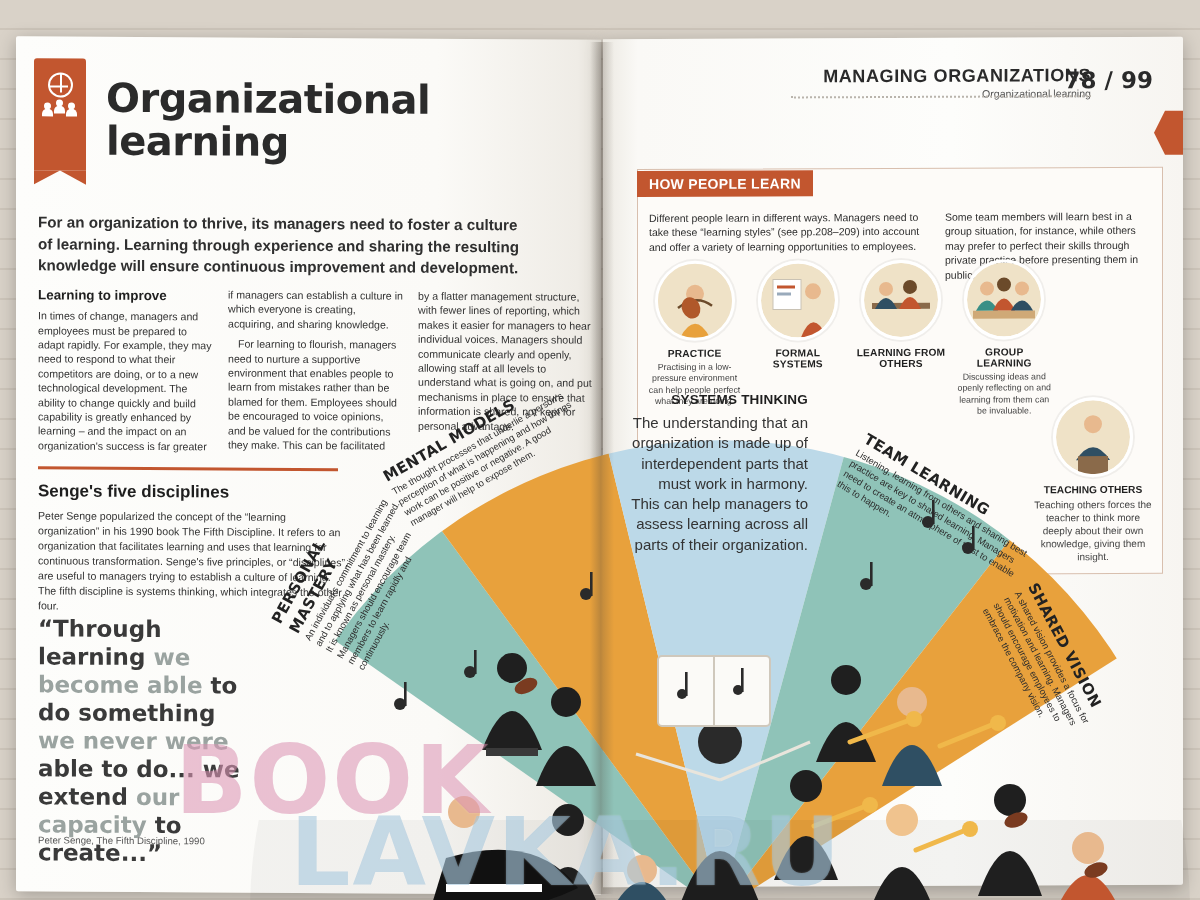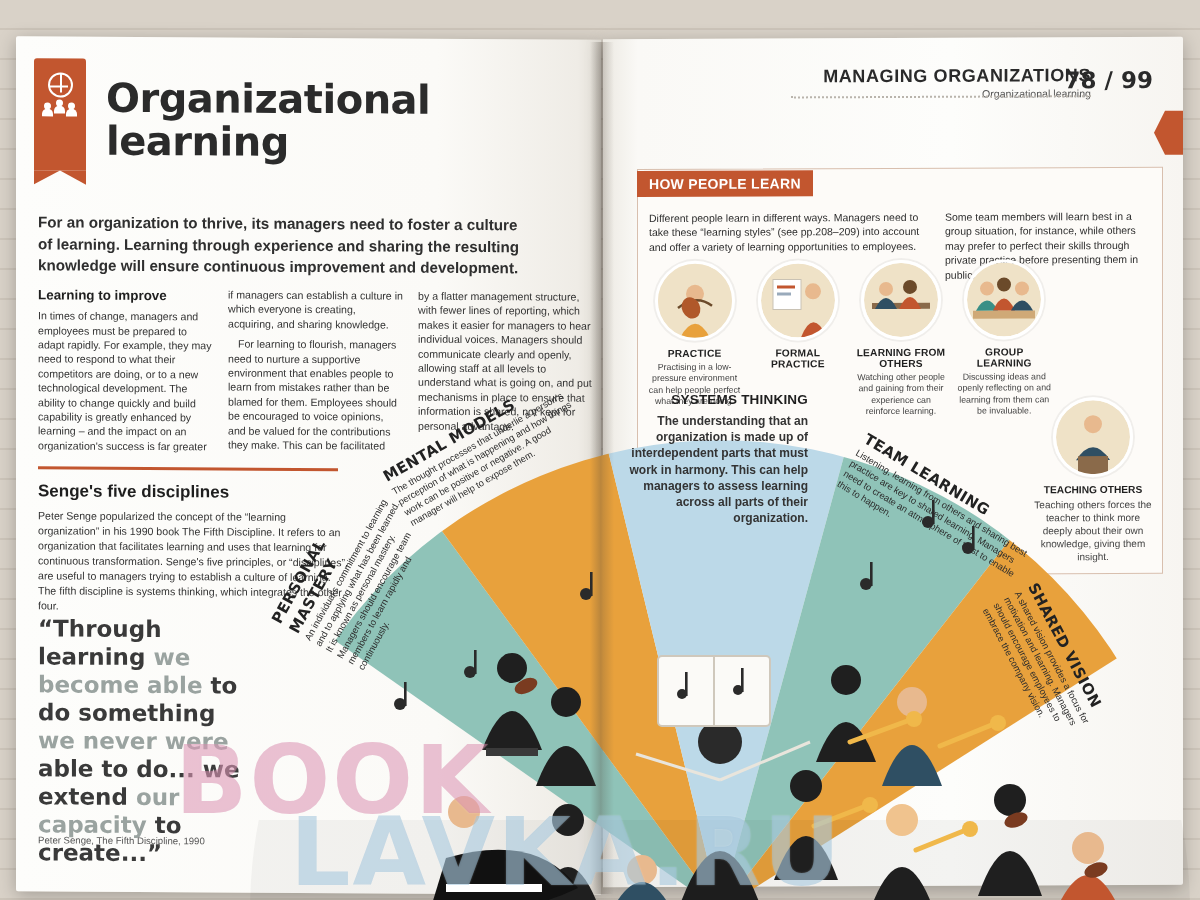--- a/index.html
+++ b/index.html
@@ -73,21 +73,21 @@
   .ic h4{margin:0 0 3px 0;font-size:10.2px;letter-spacing:.2px;color:#1f1f1f;}
   .ic p{margin:0;font-size:8.8px;line-height:1.3;color:#444;}
   .ic2{position:absolute;left:430px;top:360px;width:120px;text-align:center;}
   .ic2 h4{margin:0 0 3px 0;font-size:10.2px;color:#1f1f1f;}
   .ic2 p{margin:0;font-size:10px;line-height:1.3;color:#444;}
 
   
   #fan{position:absolute;left:250px;top:350px;width:940px;height:560px;z-index:4;}
   .st-box{position:absolute;left:378px;top:42px;width:180px;text-align:right;}
   .st-box h4{margin:0 0 6px 0;font-size:13.5px;color:#1e1e1e;letter-spacing:.2px;}
-  .st-box p{margin:0;font-size:12px;line-height:1.35;color:#333;font-weight:bold;}
+  .st-box p{margin:0;font-size:15px;line-height:1.35;color:#333;}
 
   .wedge-text{position:absolute;font-size:9.4px;line-height:1.3;color:#2c2c2c;width:190px;}
   .wedge-head{font-family:"DejaVu Sans",sans-serif;font-weight:bold;font-size:15px;letter-spacing:.4px;color:#222;}
 
   
   #wm{position:absolute;left:175px;top:735px;width:870px;height:170px;z-index:9;pointer-events:none;
       font-family:"DejaVu Sans",sans-serif;font-weight:bold;font-size:95px;letter-spacing:2px;line-height:.95;
       color:rgba(210,120,160,.45);text-shadow:0 0 2px rgba(255,255,255,.25);}
   #wm .l2{color:rgba(150,190,215,.5);}
 </style>
@@ -183,36 +183,35 @@
             <div class="circ">
               <svg viewBox="0 0 74 74" width="74" height="74">
                 <circle cx="37" cy="37" r="37" fill="#efe2c7"></circle>
                 <rect x="12" y="16" width="28" height="30" fill="#fff" stroke="#c9c2b4"></rect>
                 <rect x="16" y="22" width="18" height="3" fill="#c2562f"></rect>
                 <rect x="16" y="29" width="14" height="3" fill="#9ab"></rect>
                 <circle cx="52" cy="28" r="8" fill="#e8b98e"></circle>
                 <path d="M40 74 q12 -30 26 0 z" fill="#c2562f"></path>
               </svg>
             </div>
-            <h4>FORMAL PRACTICE</h4>
+            <h4>FORMAL SYSTEMS</h4>
           </div>
 
           <div class="ic">
             <div class="circ">
               <svg viewBox="0 0 74 74" width="74" height="74">
                 <circle cx="37" cy="37" r="37" fill="#efe2c7"></circle>
                 <rect x="8" y="40" width="58" height="6" fill="#8a6a4a"></rect>
                 <circle cx="22" cy="26" r="7" fill="#e8b98e"></circle>
                 <path d="M11 46 q11 -22 22 0 z" fill="#2f4f63"></path>
                 <circle cx="46" cy="24" r="7" fill="#6b4a2a"></circle>
                 <path d="M35 46 q11 -24 22 0 z" fill="#c2562f"></path>
               </svg>
             </div>
             <h4>LEARNING FROM OTHERS</h4>
-            <p>Watching other people and gaining from their experience can reinforce learning.</p>
           </div>
 
           <div class="ic">
             <div class="circ">
               <svg viewBox="0 0 74 74" width="74" height="74">
                 <circle cx="37" cy="37" r="37" fill="#efe2c7"></circle>
                 <rect x="6" y="48" width="62" height="8" fill="#cfa977"></rect>
                 <circle cx="20" cy="26" r="7" fill="#e8b98e"></circle>
                   <path d="M9 48 q11 -20 22 0 z" fill="#3a8f86"></path>
                 <circle cx="37" cy="22" r="7" fill="#6b4a2a"></circle>

